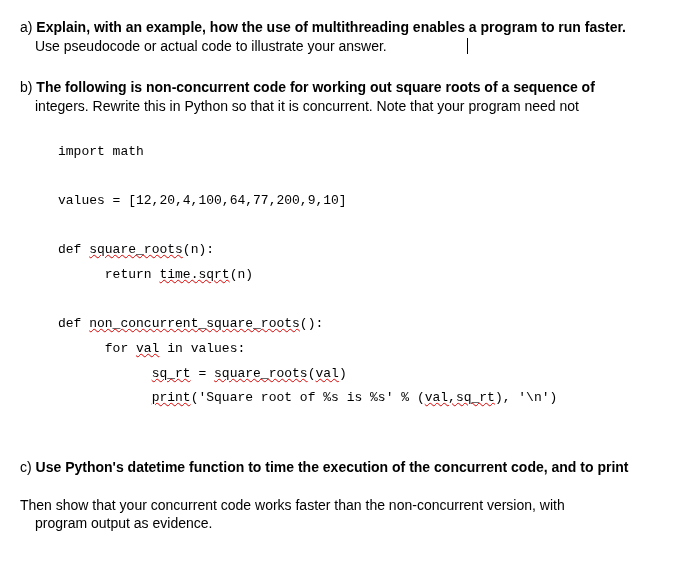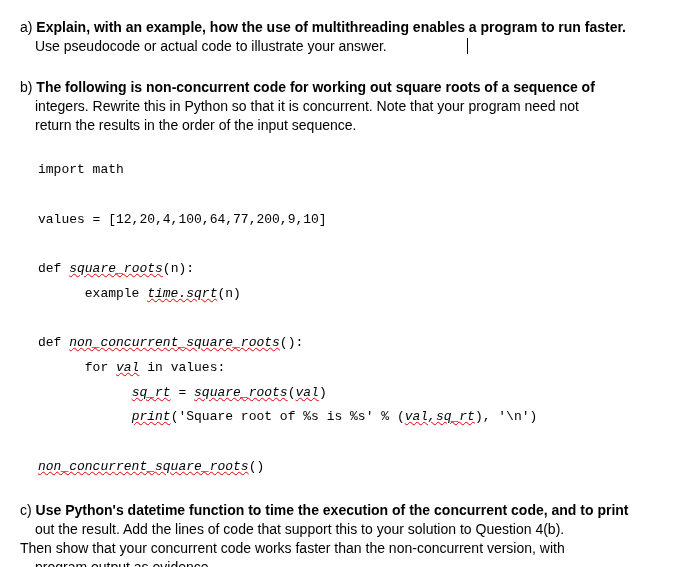--- a/index.html
+++ b/index.html
@@ -31,65 +31,63 @@
     margin-left: 80px;
   }
   .code-block {
     font-family: "Courier New", Courier, monospace;
     font-size: 13px;
     margin: 18px 0 18px 18px;
     line-height: 1.9;
   }
   .code-line {
     white-space: pre;
+    margin-left: 20px;
   }
   .wavy {
     text-decoration-line: underline;
     text-decoration-style: wavy;
     text-decoration-color: #d00;
     text-decoration-thickness: 1px;
-    font-style: italic;
   }
   .para-b {
     margin-bottom: 24px;
   }
 </style>
 </head>
 <body>
 
 <div class="question">
   <span class="q-label">a)</span>
   <span class="q-text">Explain, with an example, how the use of multithreading enables a program to run faster.</span><br>
   <span style="margin-left:15px">Use pseudocode or actual code to illustrate your  answer.</span><span class="cursor"></span>
 </div>
 
 <div class="question">
   <div class="para-b">
     <span class="q-label">b)</span>
     <span class="q-text">The following is non-concurrent code for working out square roots of a sequence of</span><br>
     <span style="margin-left:15px">integers. Rewrite this in Python so that it is concurrent. Note  that your program need not</span><br>
-    <span style="margin-left:15px">return the results in the order of the input sequence.</span>
   </div>
 
   <div class="code-block">
     <div class="code-line">import math</div>
     <div class="code-line">&nbsp;</div>
     <div class="code-line">values = [12,20,4,100,64,77,200,9,10]</div>
     <div class="code-line">&nbsp;</div>
     <div class="code-line"><span>def </span><span class="wavy">square_roots</span><span>(n):</span></div>
-    <div class="code-line"><span>      example </span><span class="wavy">time.sqrt</span><span>(n)</span></div>
+    <div class="code-line"><span>      return </span><span class="wavy">time.sqrt</span><span>(n)</span></div>
     <div class="code-line">&nbsp;</div>
     <div class="code-line"><span>def </span><span class="wavy">non_concurrent_square_roots</span><span>():</span></div>
     <div class="code-line"><span>      for </span><span class="wavy">val</span><span> in values:</span></div>
     <div class="code-line"><span>            </span><span class="wavy">sq_rt</span><span> = </span><span class="wavy">square_roots</span><span>(</span><span class="wavy">val</span><span>)</span></div>
     <div class="code-line"><span>            </span><span class="wavy">print</span><span>('Square root of %s is %s' % (</span><span class="wavy">val,sq_rt</span><span>), '\n')</span></div>
     <div class="code-line">&nbsp;</div>
-    <div class="code-line"><span></span><span class="wavy">non_concurrent_square_roots</span><span>()</span></div>
   </div>
 </div>
 
 <div class="question">
   <span class="q-label">c)</span>
   <span class="q-text">Use Python's datetime function to time the execution of the concurrent code, and to print</span><br>
-  <span style="margin-left:15px">out the result. Add the lines of code that support this to your solution to Question 4(b).</span><br>
+  <br>
   <span style="">Then show that your concurrent code works faster than the non-concurrent version, with</span><br>
   <span style="margin-left:15px">program output as evidence.</span>
 </div>
 
 </body></html>

